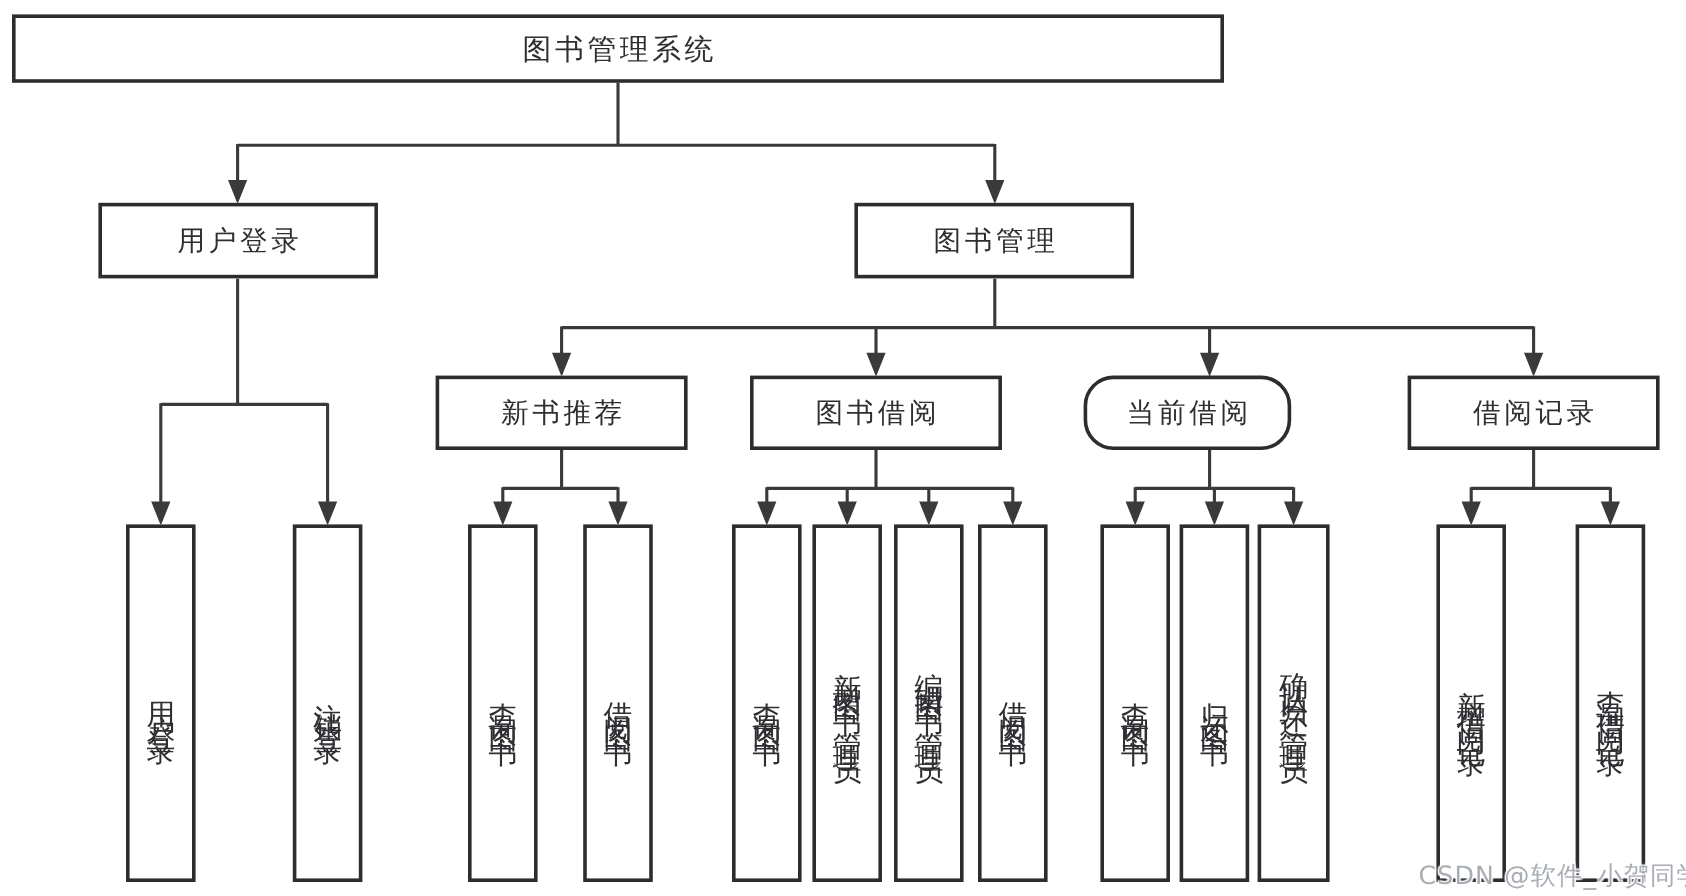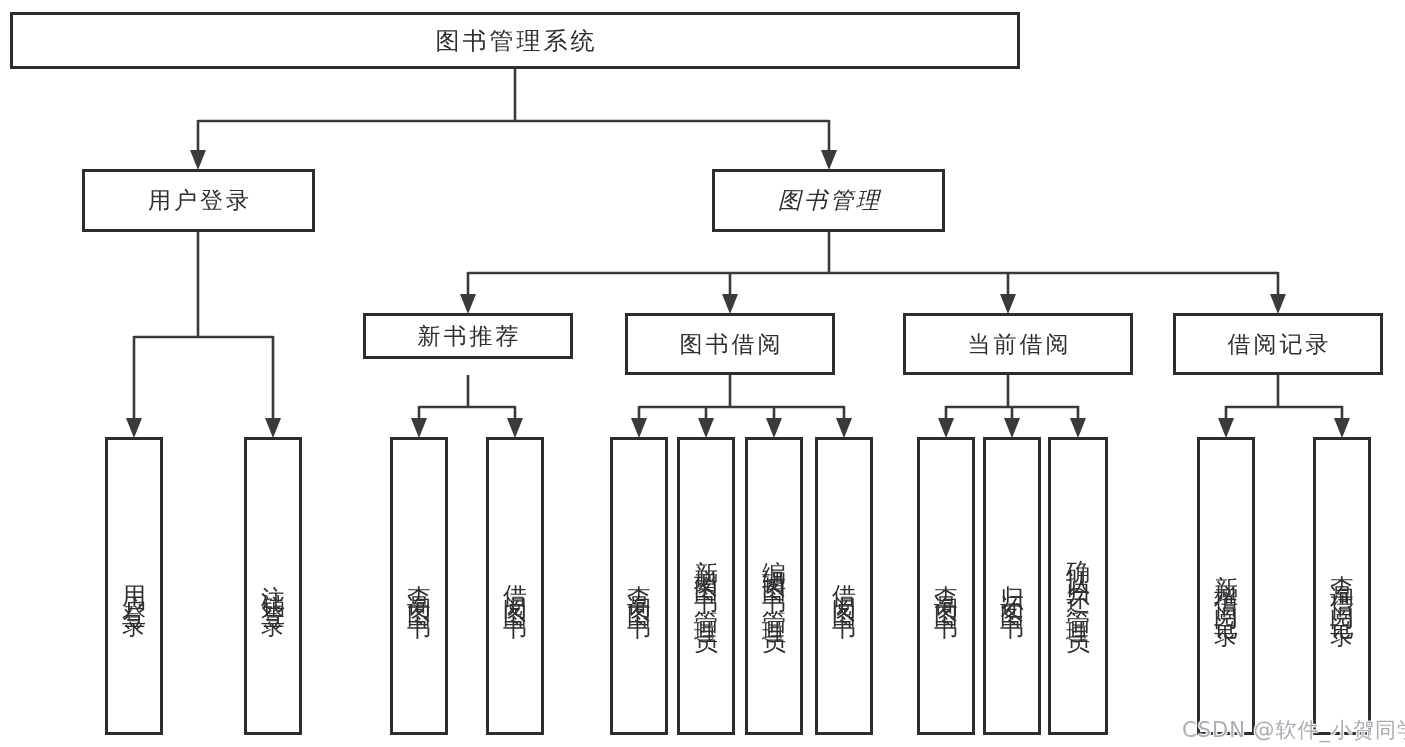--- a/index.html
+++ b/index.html
@@ -125,31 +125,31 @@
       M1334 418 L1350 418 L1342 438 Z"></path>
   </svg>
 
   <div class="box" style="left:10px; top:12px; width:1010px; height:57px;align-items:center;">
     <span class="h-label root-label">图书管理系统</span>
   </div>
 
   <div class="box" style="left:82px; top:169px; width:233px; height:63px;">
     <span class="h-label">用户登录</span>
   </div>
-  <div class="box" style="left:712px; top:169px; width:233px; height:63px;font-style:italic;">
+  <div class="box" style="left:712px; top:169px; width:233px; height:63px;">
     <span class="h-label">图书管理</span>
   </div>
 
-  <div class="box" style="left:363px; top:313px; width:210px; height:46px;">
+  <div class="box" style="left:363px; top:313px; width:210px; height:62px;">
     <span class="h-label">新书推荐</span>
   </div>
   <div class="box" style="left:625px; top:313px; width:210px; height:62px;">
     <span class="h-label">图书借阅</span>
   </div>
-  <div class="box" style="left:903px; top:313px; width:230px; height:62px;">
+  <div class="box" style="left:903px; top:313px; width:173px; height:62px;border-radius:25px;">
     <span class="h-label">当前借阅</span>
   </div>
   <div class="box" style="left:1173px; top:313px; width:210px; height:62px;">
     <span class="h-label">借阅记录</span>
   </div>
 
   <div class="box" style="left:105px; top:437px; width:58px; height:298px;">
     <span class="v-label">用户登录</span>
   </div>
   <div class="box" style="left:244px; top:437px; width:58px; height:298px;">

